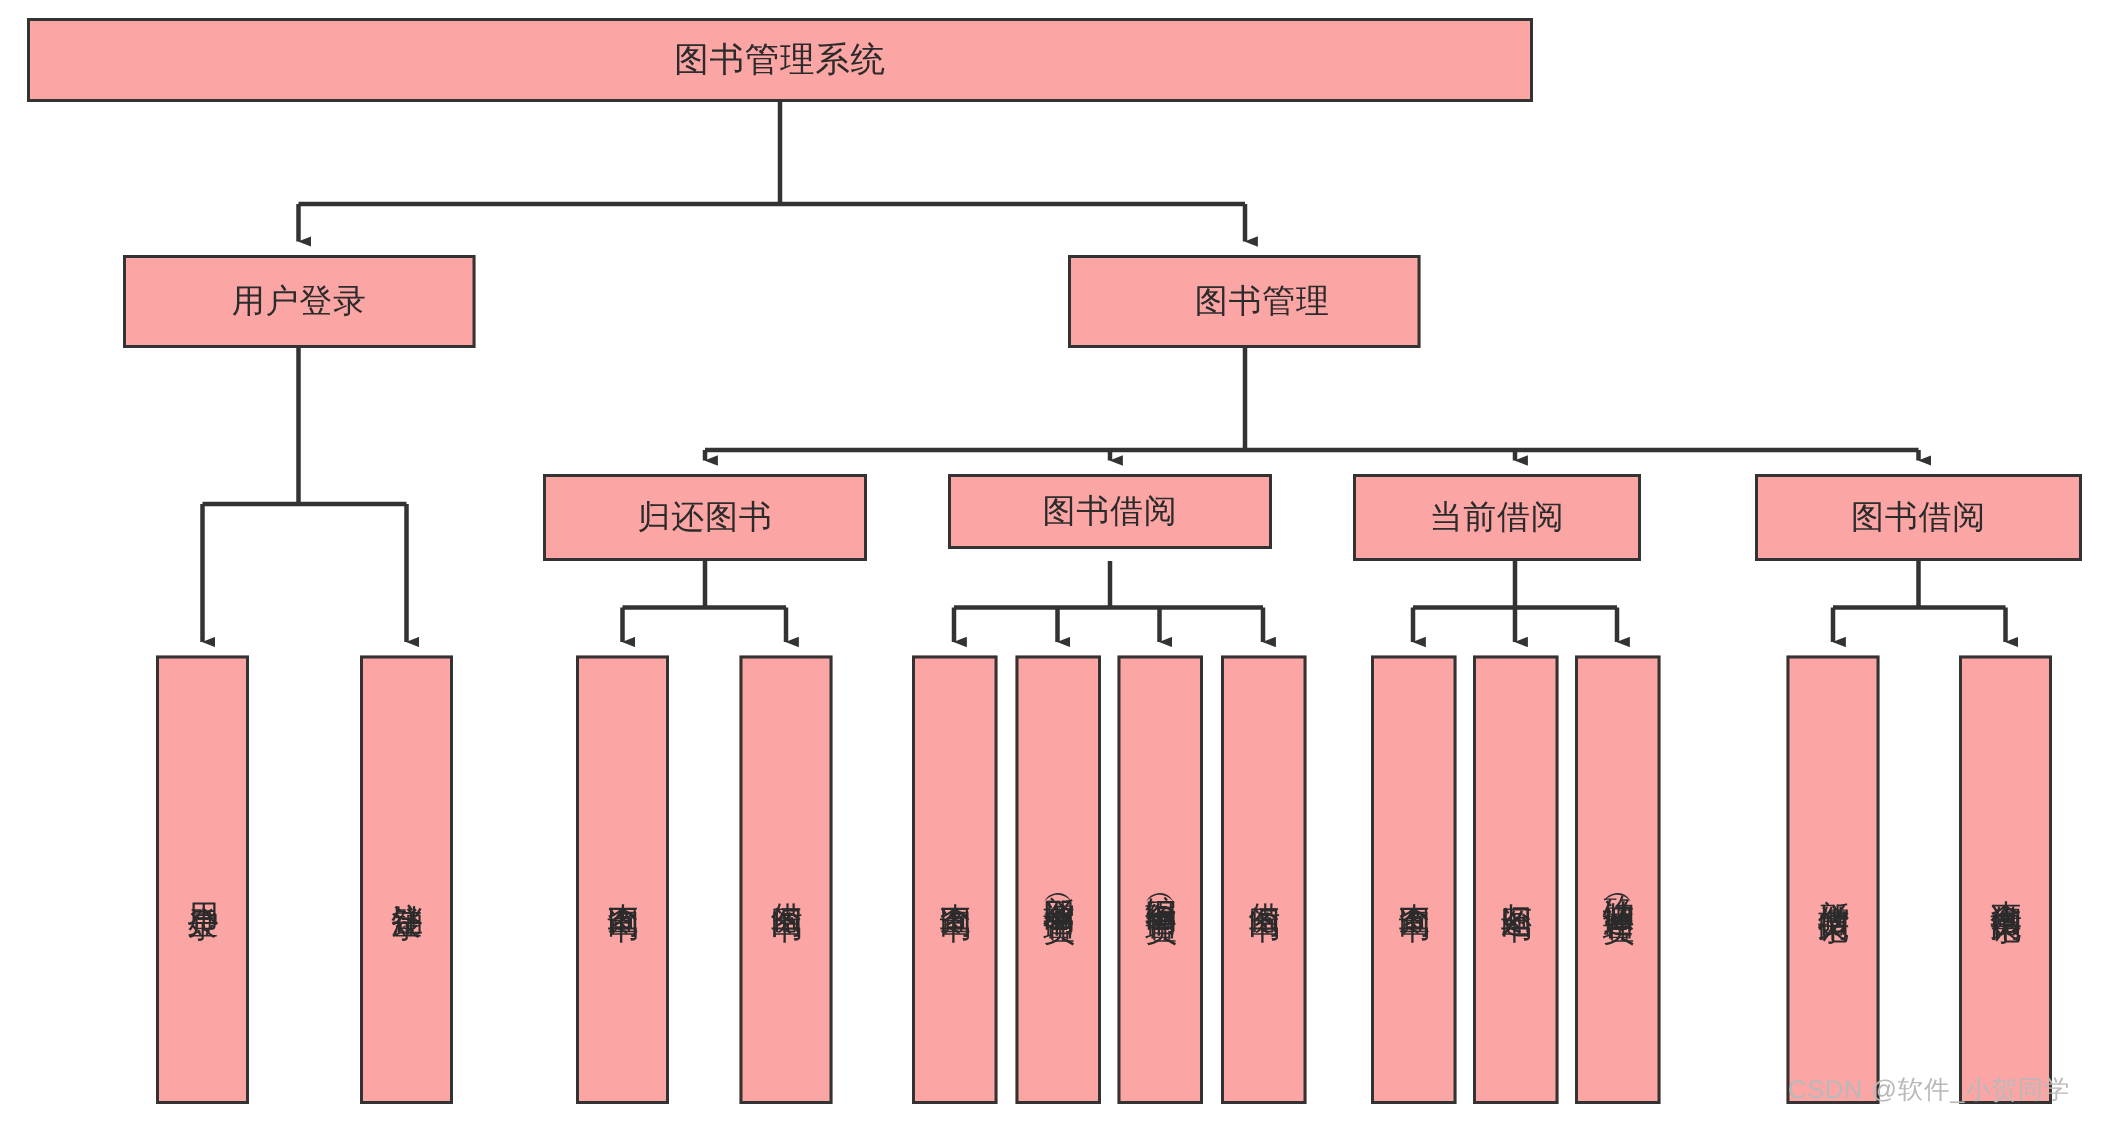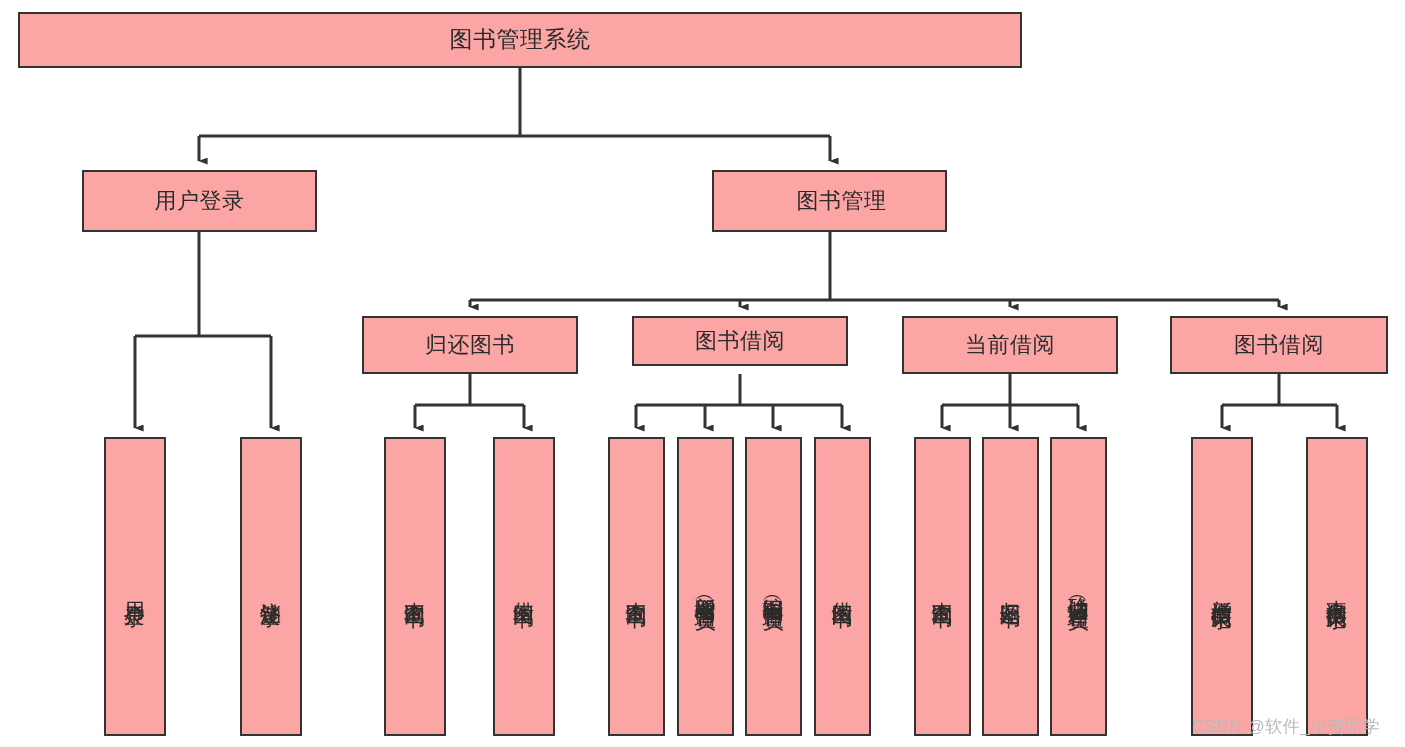--- a/index.html
+++ b/index.html
@@ -137,21 +137,21 @@
   <div class="node horizontal" style="left:712px; top:170px; width:235px; height:62px;padding-left:24px;">
     <span class="node-label">图书管理</span>
   </div>
 
   <div class="node horizontal" style="left:362px; top:316px; width:216px; height:58px;">
     <span class="node-label">归还图书</span>
   </div>
   <div class="node horizontal" style="left:632px; top:316px; width:216px; height:50px;">
     <span class="node-label">图书借阅</span>
   </div>
-  <div class="node horizontal" style="left:902px; top:316px; width:216px; height:58px;align-items:center;">
+  <div class="node horizontal" style="left:902px; top:316px; width:192px; height:58px;align-items:center;">
     <span class="node-label">当前借阅</span>
   </div>
   <div class="node horizontal" style="left:1170px; top:316px; width:218px; height:58px;">
     <span class="node-label">图书借阅</span>
   </div>
 
   <div class="node vertical" style="left:104px; top:437px; width:62px; height:299px;">
     <span class="node-label">用户登录</span>
   </div>
   <div class="node vertical" style="left:240px; top:437px; width:62px; height:299px;">

